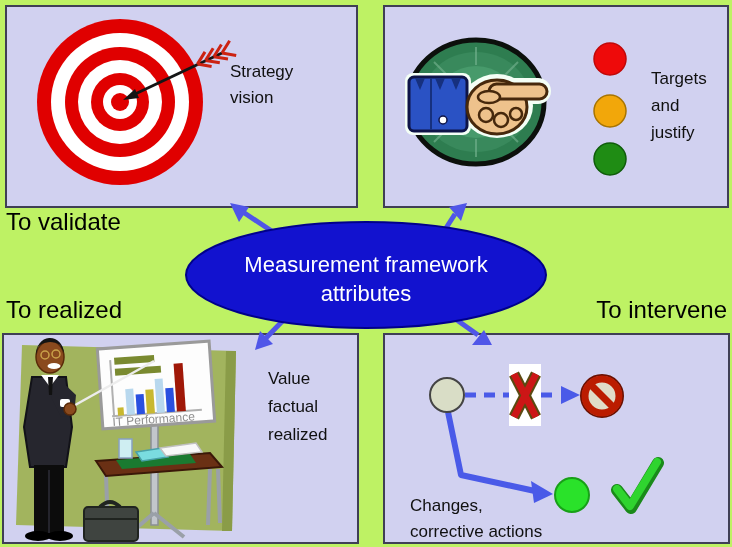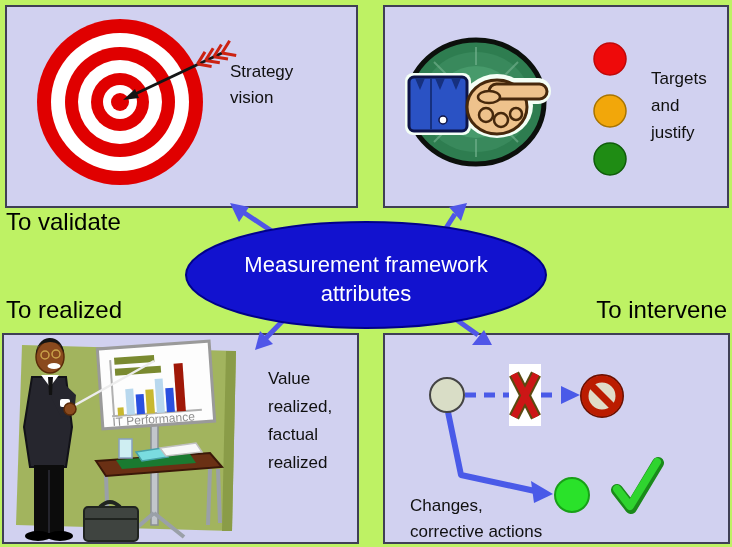--- a/index.html
+++ b/index.html
@@ -173,21 +173,20 @@
         <path d="M32,20 a14,16 0 0 1 28,-2 l-4,-8 a14,10 0 0 0 -22,2 Z" fill="#141414"></path>
         <ellipse cx="50" cy="31" rx="6.5" ry="3" fill="#ffffff"></ellipse>
         <circle cx="41" cy="20" r="4" fill="none" stroke="#caa24a" stroke-width="1.5"></circle>
         <circle cx="52" cy="19" r="4" fill="none" stroke="#caa24a" stroke-width="1.5"></circle>
         <rect x="56" y="64" width="10" height="8" rx="2" fill="#ffffff"></rect>
         <circle cx="66" cy="74" r="6" fill="#8a4a1e" stroke="#5a2a08" stroke-width="1.5"></circle>
       </g>
     </svg>
     <div id="cap-bl" class="caption">
       <div>Value</div>
-      <div>realized,</div>
       <div>factual</div>
       <div>realized</div>
     </div>
   </div>
 
   <div id="box-br" class="qbox">
     <svg width="343" height="207" viewBox="0 0 343 207">
 
       <line x1="80" y1="60" x2="172" y2="60" stroke="#4a5ae8" stroke-width="5" stroke-dasharray="11 8"></line>
       <polygon points="176,51 195,60 176,69" fill="#4a5ae8"></polygon>

